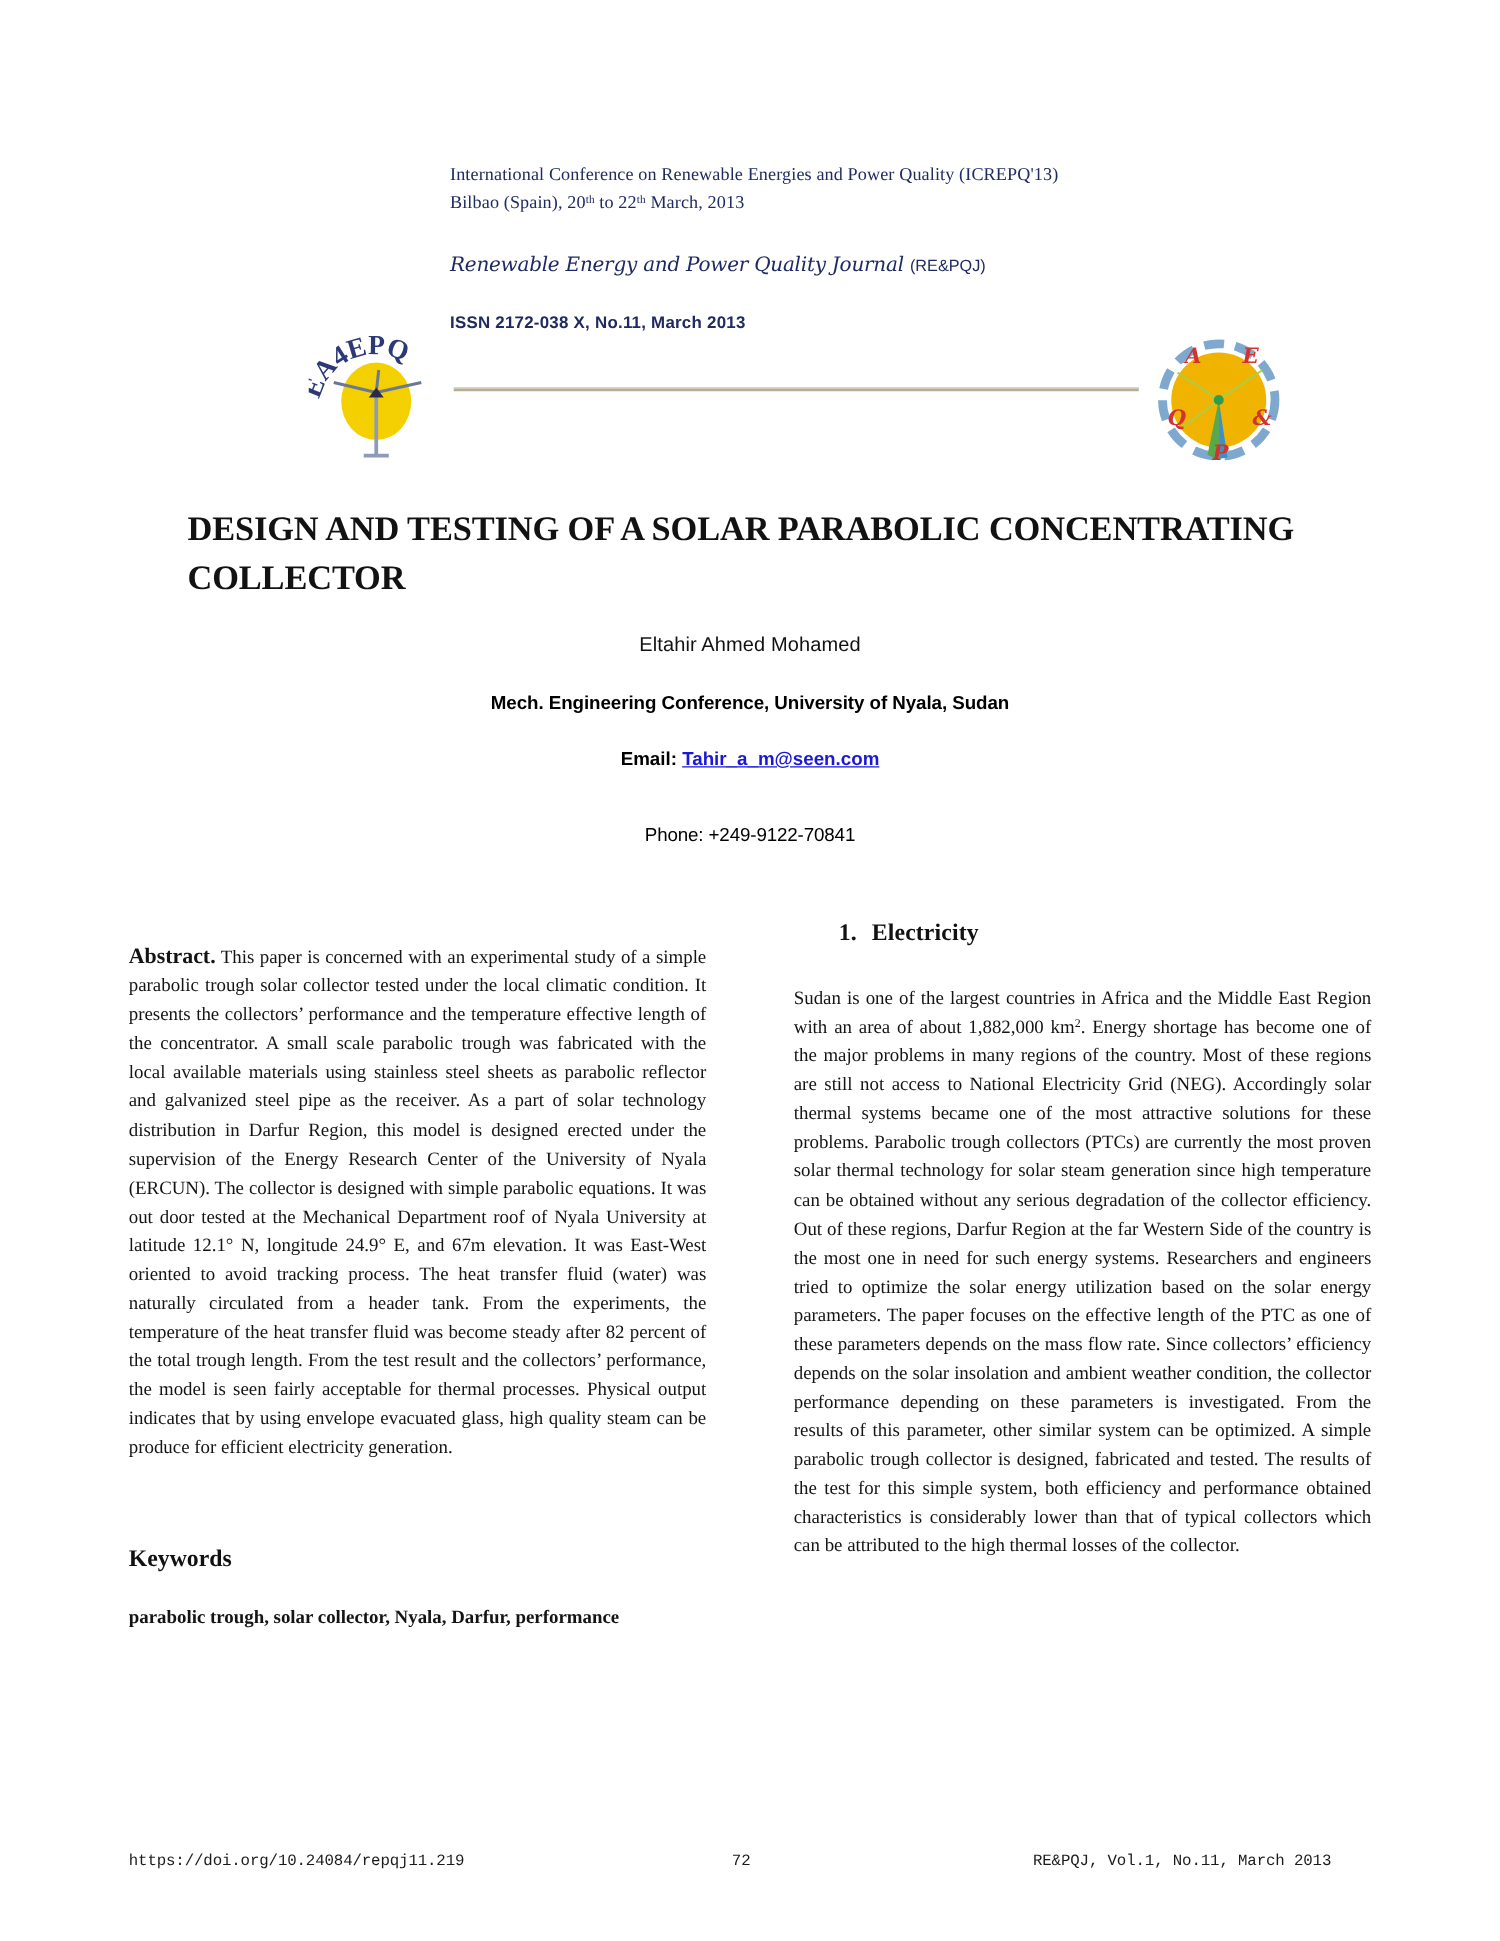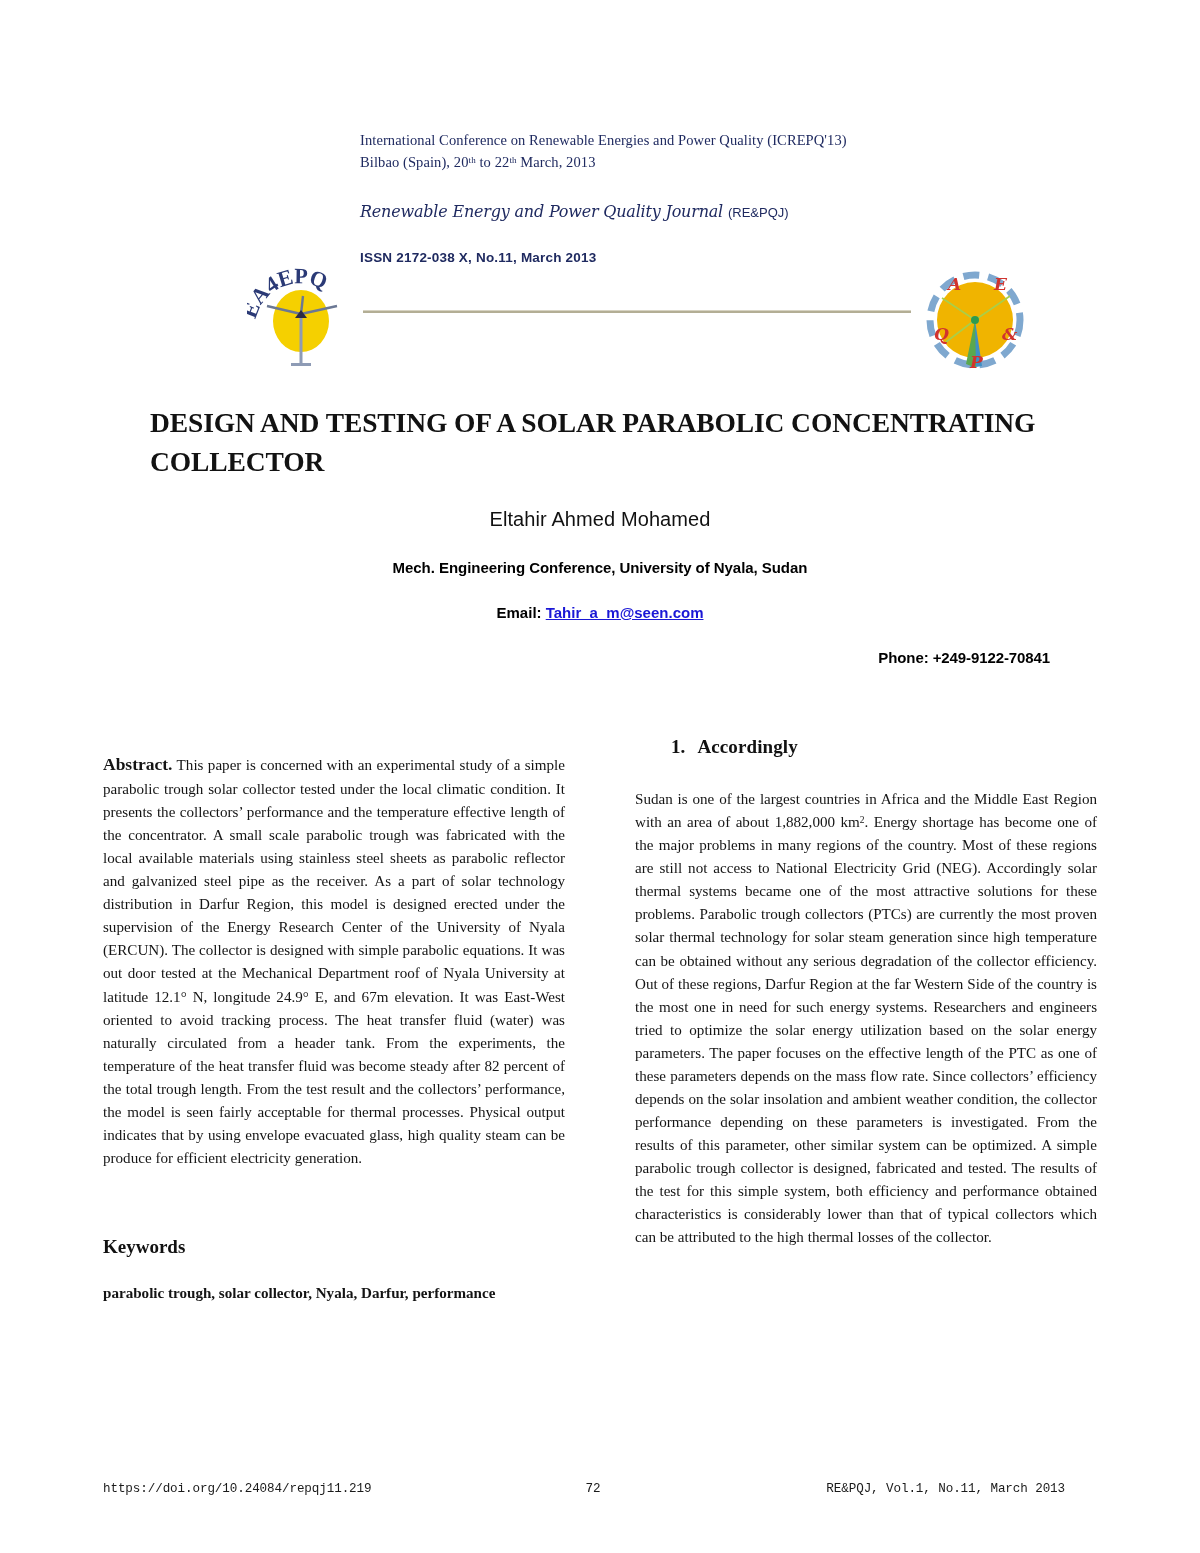--- a/index.html
+++ b/index.html
@@ -108,45 +108,44 @@
   
   .authors {
     position: absolute;
     left: 150px;
     top: 508px;
     width: 900px;
     text-align: center;
     font-family: "Liberation Sans", sans-serif;
   }
   .author-name {
-    font-size: 20px;
+    font-size: 16px;
     color: #111;
     letter-spacing: 0.1px;
   }
   .affiliation {
     margin-top: 28px;
     font-size: 15px;
     font-weight: bold;
     letter-spacing: -0.05px;
   }
   .email-row {
     margin-top: 28px;
     font-size: 15px;
     font-weight: bold;
   }
   .email-link {
     color: #1a17d6;
     text-decoration: underline;
   }
   .phone-row {
-    margin-top: 28px;
+    margin-top: 44px;
     font-size: 15px;
-    font-weight: bold;
+    font-weight: normal;
     letter-spacing: -0.1px;
-    text-align: right;
   }
 
   
   .col {
     position: absolute;
     top: 736px;
     width: 462px;
   }
   .col-left  { left: 103px; }
   .col-right { left: 635px; }
@@ -270,21 +269,21 @@
   </div>
 
   <div class="col col-left">
     <p class="body-text"><span class="abstract-lead">Abstract.</span><span> This paper is concerned with an experimental study of a simple parabolic trough solar collector tested under the local climatic condition. It presents the collectors’ performance and the temperature effective length of the concentrator.   A small scale parabolic trough was fabricated with the local available materials using stainless steel sheets as parabolic reflector and galvanized steel pipe as the receiver. As a part of solar technology distribution in Darfur Region, this model is designed erected under the supervision of the Energy Research Center of the University of Nyala (ERCUN). The collector is designed with simple parabolic equations. It was out door tested at the Mechanical Department roof of Nyala University at latitude 12.1</span><span>°</span><span> N, longitude 24.9</span><span>°</span><span> E, and 67m elevation. It was East-West oriented to avoid tracking process. The heat transfer fluid (water) was naturally circulated from a header tank. From the experiments, the temperature of the heat transfer fluid was become steady after 82 percent of the total trough length. From the test result and the collectors’ performance, the model is seen fairly acceptable for thermal processes. Physical output indicates that by using envelope evacuated glass, high quality steam can be produce for efficient electricity generation.</span></p>
 
     <h2 class="keywords-head">Keywords</h2>
     <p class="keywords-body"> parabolic trough, solar collector, Nyala, Darfur, performance</p>
   </div>
 
   <div class="col col-right">
-    <h2 class="section-head"><span class="num">1.</span><span>Accordingly</span></h2>
+    <h2 class="section-head"><span class="num">1.</span><span>Electricity</span></h2>
     <p class="body-text"><span>Sudan is one of the largest countries in Africa and the Middle East Region with an area of about 1,882,000 km</span><sup class="sup">2</sup><span>. Energy shortage has become one of the major problems in many regions of the country. Most of these regions are still not access to National Electricity Grid (NEG). Accordingly solar thermal systems became one of the most attractive solutions for these problems. Parabolic trough collectors (PTCs) are currently the most proven solar thermal technology for solar steam generation since high temperature can be obtained without any serious degradation of the collector efficiency. Out of these regions, Darfur Region at the far Western Side of the country is the most one in need for such energy systems. Researchers and engineers tried to optimize the solar energy utilization based on the solar energy parameters. The paper focuses on the effective length of the PTC as one of these parameters depends on the mass flow rate. Since collectors’ efficiency depends on the solar insolation and ambient weather condition, the collector performance depending on these parameters is investigated.   From the results of this parameter, other similar system can be optimized. A simple parabolic trough collector is designed, fabricated and tested. The results of the test for this simple system, both efficiency and performance obtained characteristics is considerably lower than that of typical collectors which can be attributed to the high thermal losses of the collector.</span></p>
   </div>
 
   <div class="footer">
     <div class="footer-left">https://doi.org/10.24084/repqj11.219</div>
     <div class="footer-mid">72</div>
     <div class="footer-right">RE&amp;PQJ, Vol.1, No.11, March 2013</div>
   </div>
 
 </div>

